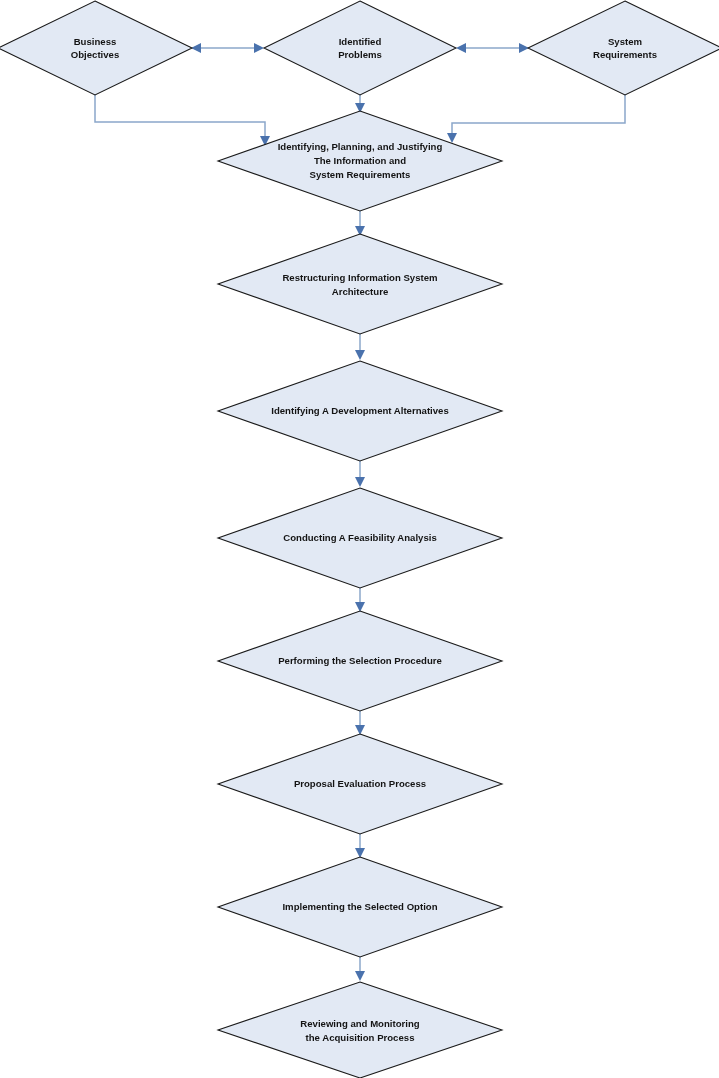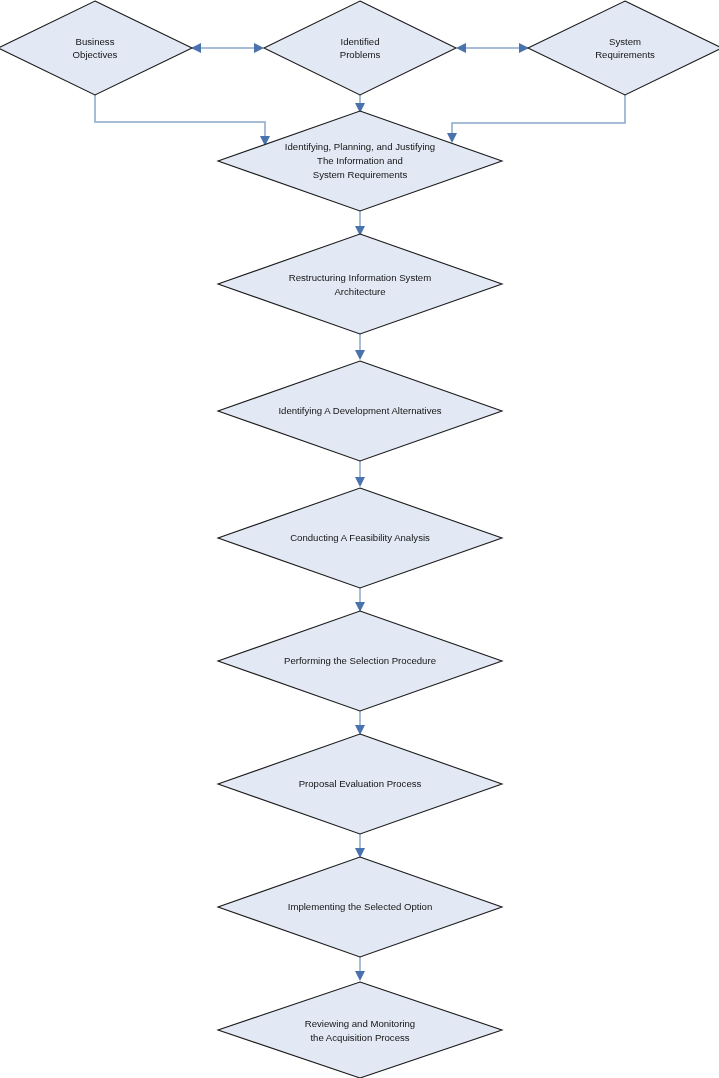--- a/index.html
+++ b/index.html
@@ -9,20 +9,21 @@
   }
   body {
     font-family: "Liberation Sans", sans-serif;
   }
   #canvas-wrap {
     position: relative;
     width: 719px;
     height: 1078px;
     overflow: hidden;
     background: #ffffff;
+    font-weight: bold;
   }
   #flow-svg {
     position: absolute;
     left: 0;
     top: 0;
     width: 719px;
     height: 1078px;
     display: block;
   }
   .node-shape {

